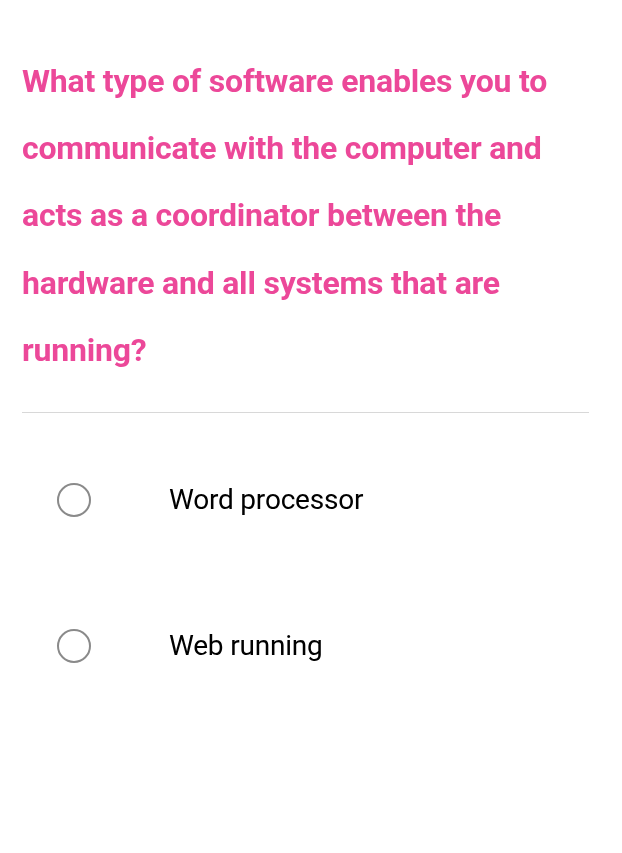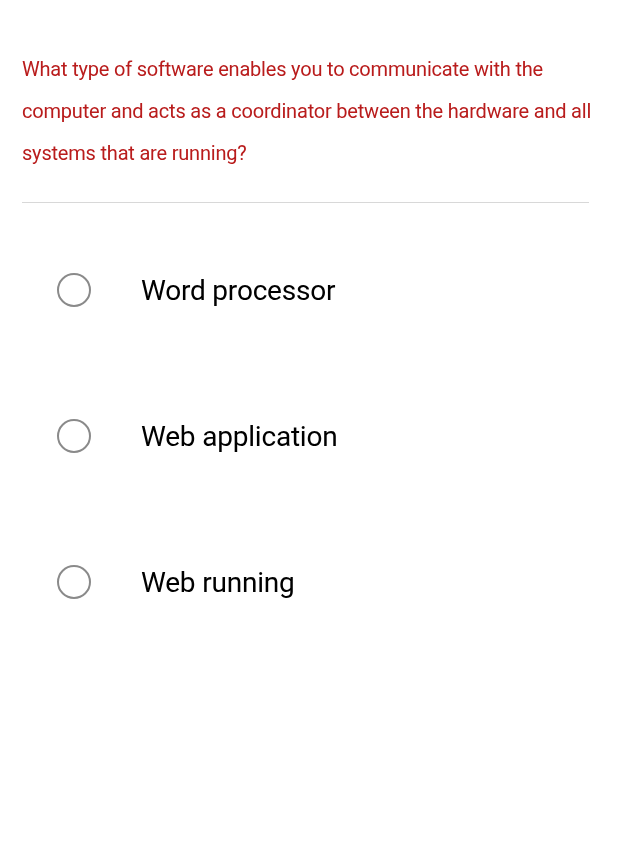--- a/index.html
+++ b/index.html
@@ -8,41 +8,42 @@
       box-sizing: border-box;
     }
     body {
       font-family: -apple-system, BlinkMacSystemFont, "Segoe UI", Roboto, Helvetica, Arial, sans-serif;
       background: #ffffff;
       width: 622px;
       height: 853px;
       padding: 48px 22px 0 22px;
     }
     .question-text {
-      font-size: 20px;
+      font-size: 32px;
       line-height: 2.1;
-      color: #b91c1c;
-      font-weight: 400;
+      color: #ec4899;
+      font-weight: 700;
       letter-spacing: -0.2px;
       margin-bottom: 28px;
     }
     .divider {
       border: none;
       border-top: 1px solid #d8d8d8;
       margin-bottom: 70px;
       width: 567px;
     }
     .options-container {
       padding-left: 35px;
     }
     .option-row {
       display: flex;
       align-items: center;
       margin-bottom: 112px;
       cursor: pointer;
+      gap: 28px;
     }
     .radio-circle {
       width: 34px;
       height: 34px;
       border: 2px solid #8a8a8a;
       border-radius: 50%;
       flex-shrink: 0;
       margin-right: 50px;
       background: #ffffff;
     }
@@ -60,24 +61,20 @@
 
 <hr class="divider">
 
 <div class="options-container">
 
   <div class="option-row">
     <div class="radio-circle"></div>
     <span class="option-label">Word processor</span>
   </div>
 
-  <div class="option-row">
-    <div class="radio-circle"></div>
-    <span class="option-label">Web application</span>
-  </div>
 
   <div class="option-row">
     <div class="radio-circle"></div>
     <span class="option-label">Web running</span>
   </div>
 
 
 </div>
 
 </body></html>

